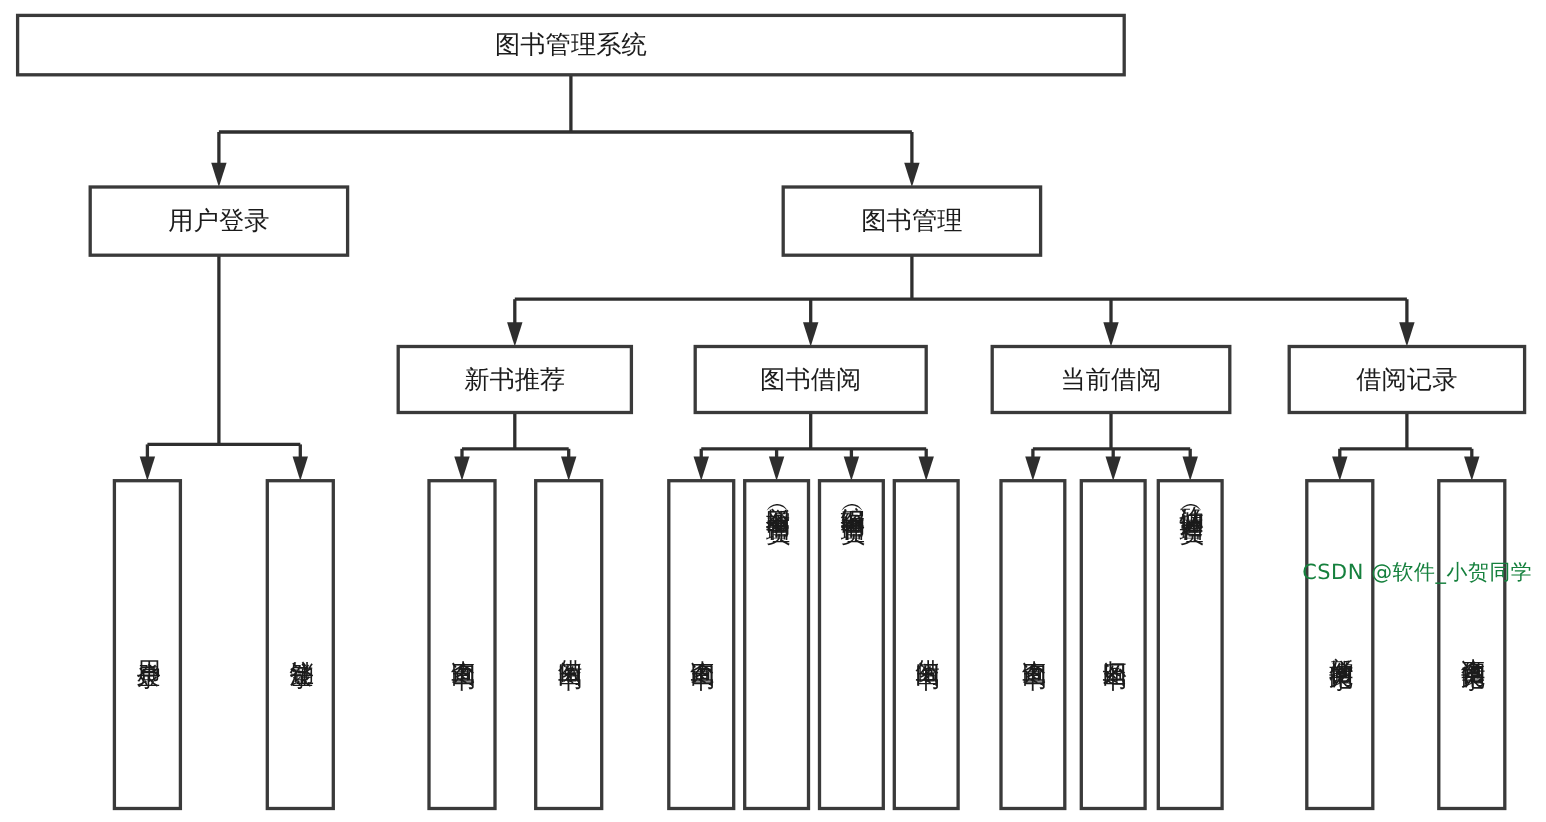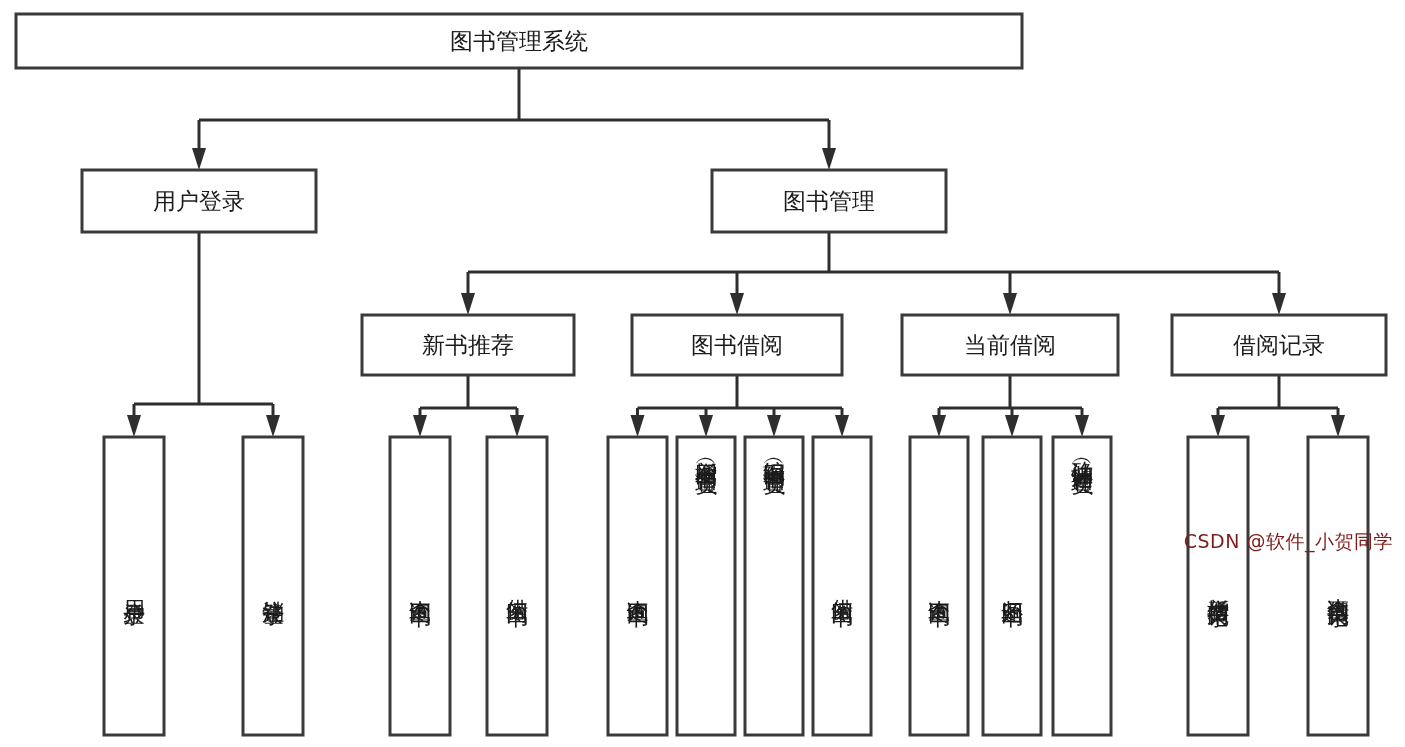--- a/index.html
+++ b/index.html
@@ -59,24 +59,24 @@
     font-family: "DejaVu Sans", "Liberation Sans", sans-serif;
     font-size: 22px;
     line-height: 1.12;
     letter-spacing: 2px;
     color: #1b1b1b;
     white-space: nowrap;
   }
   .watermark {
     position: absolute;
     right: 12px;
-    bottom: 2px;
+    bottom: 24px;
     font-family: "DejaVu Sans", "Liberation Sans", sans-serif;
     font-size: 19px;
-    color: #7f1d1d;
+    color: #15803d;
     white-space: nowrap;
     letter-spacing: 0.5px;
   }
 </style>
 </head>
 <body>
 
 <div id="diagram-root">
 
   <svg class="diagram" viewBox="0 0 1405 747">

